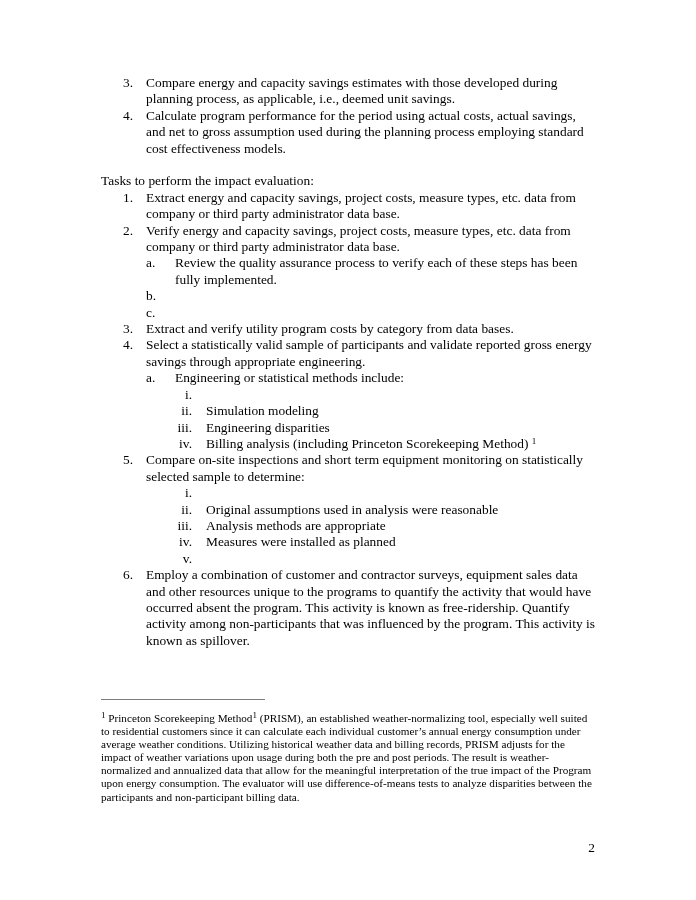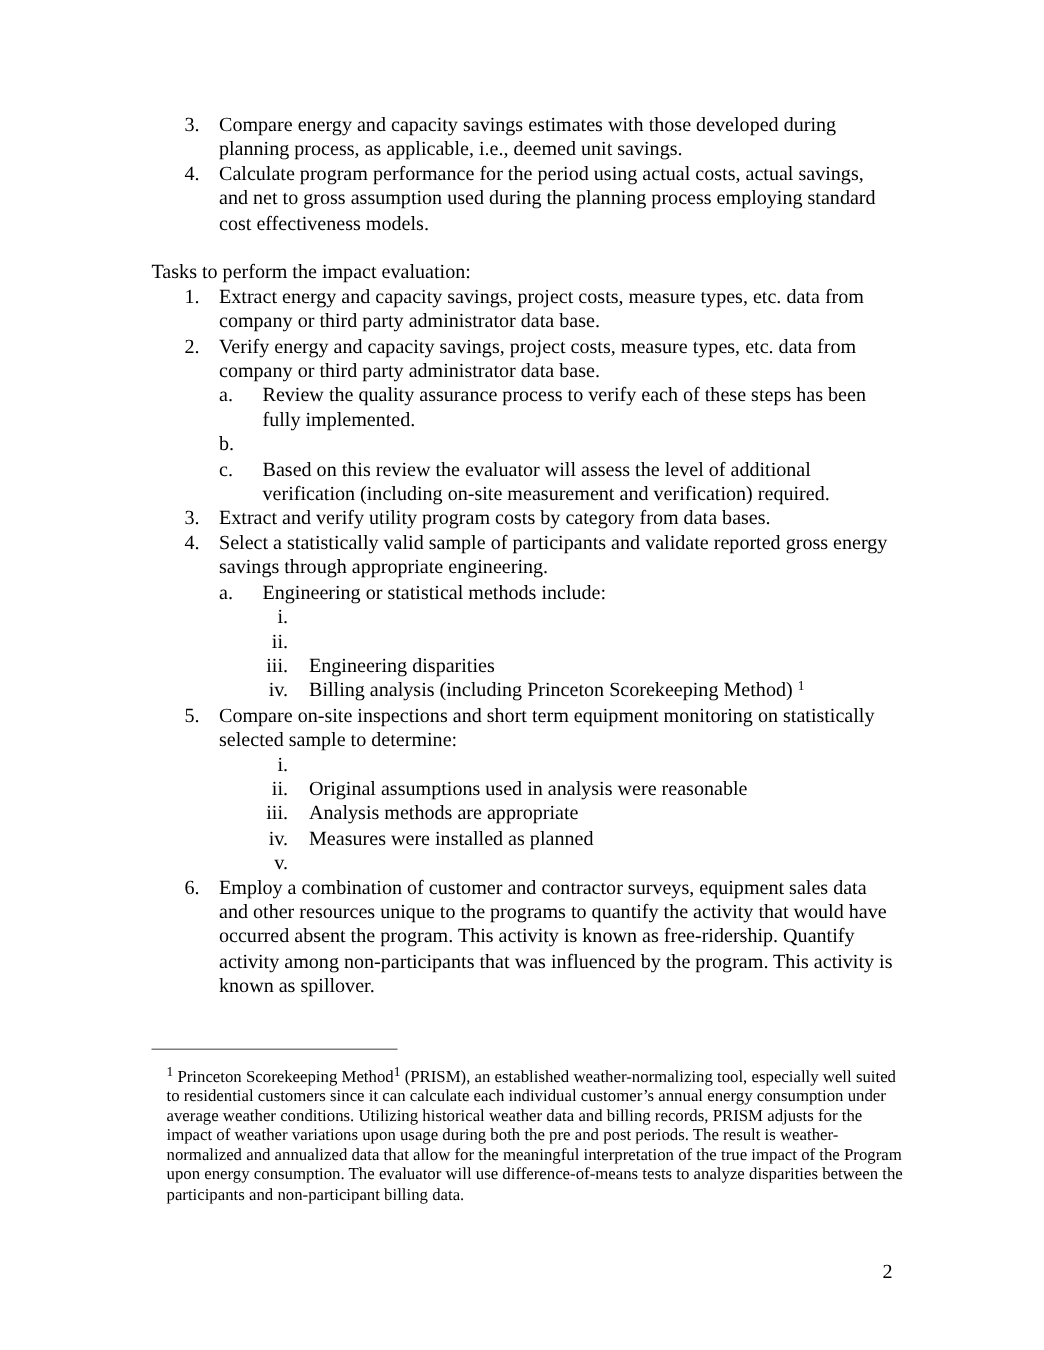--- a/index.html
+++ b/index.html
@@ -40,21 +40,21 @@
     top:-4px;
   }
   .footnote-sep {
     position:absolute;
     left:101px; top:699px;
     width:164px; height:0;
     border-top:1.6px solid #7d7d7d;
   }
   .footnote {
     position:absolute;
-    left:111px; top:712px;
+    left:101px; top:712px;
     width:497px;
     font-size:11.2px;
     line-height:13.1px;
   }
   .page-number {
     position:absolute;
     right:101px; top:840px;
     font-size:13.4px;
     text-align:right;
   }
@@ -87,39 +87,39 @@
     </div>
     <div class="li l2">
       <span class="marker">a.</span>
       <span class="text"><span>Review the quality assurance process to verify each of these steps has been fully implemented.</span></span>
     </div>
     <div class="li l2">
       <span class="marker">b.</span>
     </div>
     <div class="li l2">
       <span class="marker">c.</span>
-      <span class="text"><span>Based on this review the evaluator will assess the level of additional verification (including on-site measurement and verification) required.</span></span>
     </div>
     <div class="li l1">
       <span class="marker">3.</span>
       <span class="text"><span>Extract and verify utility program costs by category from data bases.</span></span>
     </div>
     <div class="li l1">
       <span class="marker">4.</span>
       <span class="text"><span>Select a statistically valid sample of participants and validate reported gross energy savings through appropriate engineering.</span></span>
     </div>
     <div class="li l2">
       <span class="marker">a.</span>
       <span class="text"><span>Engineering or statistical methods include:</span></span>
     </div>
     <div class="li l3">
       <span class="marker">i.</span>
     </div>
     <div class="li l3">
       <span class="marker">ii.</span>
+      <span class="text"><span>Simulation modeling</span></span>
     </div>
     <div class="li l3">
       <span class="marker">iii.</span>
       <span class="text"><span>Engineering disparities</span></span>
     </div>
     <div class="li l3">
       <span class="marker">iv.</span>
       <span class="text"><span>Billing analysis (including Princeton Scorekeeping Method) </span><sup class="fnref">1</sup></span>
     </div>
     <div class="li l1">

